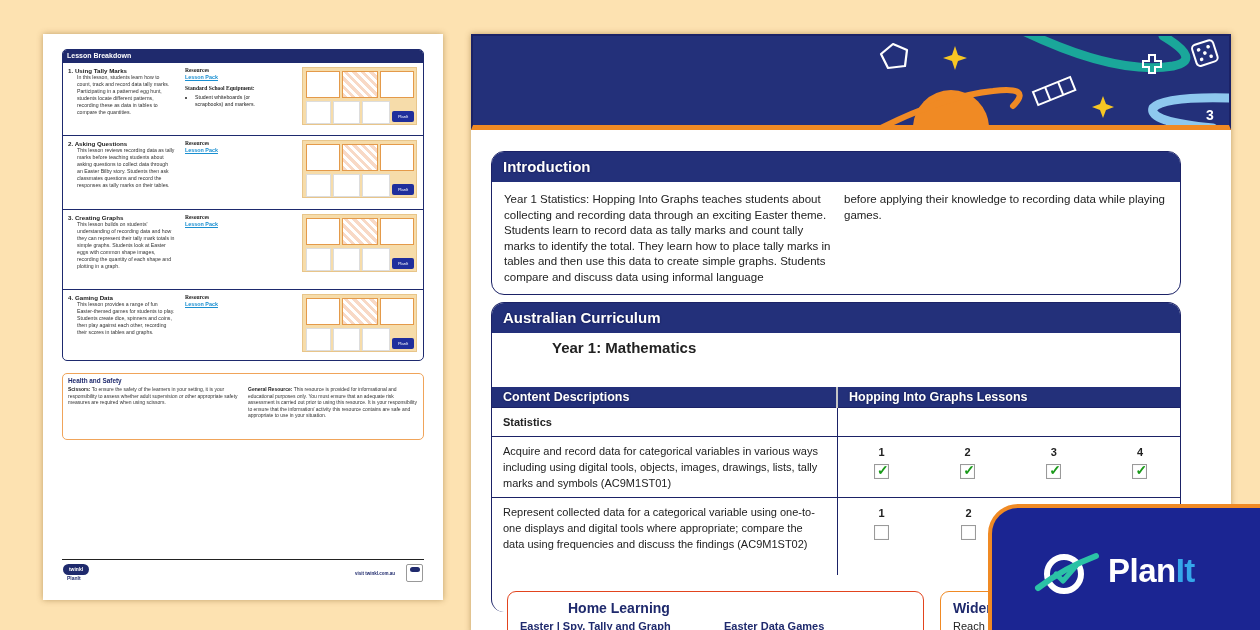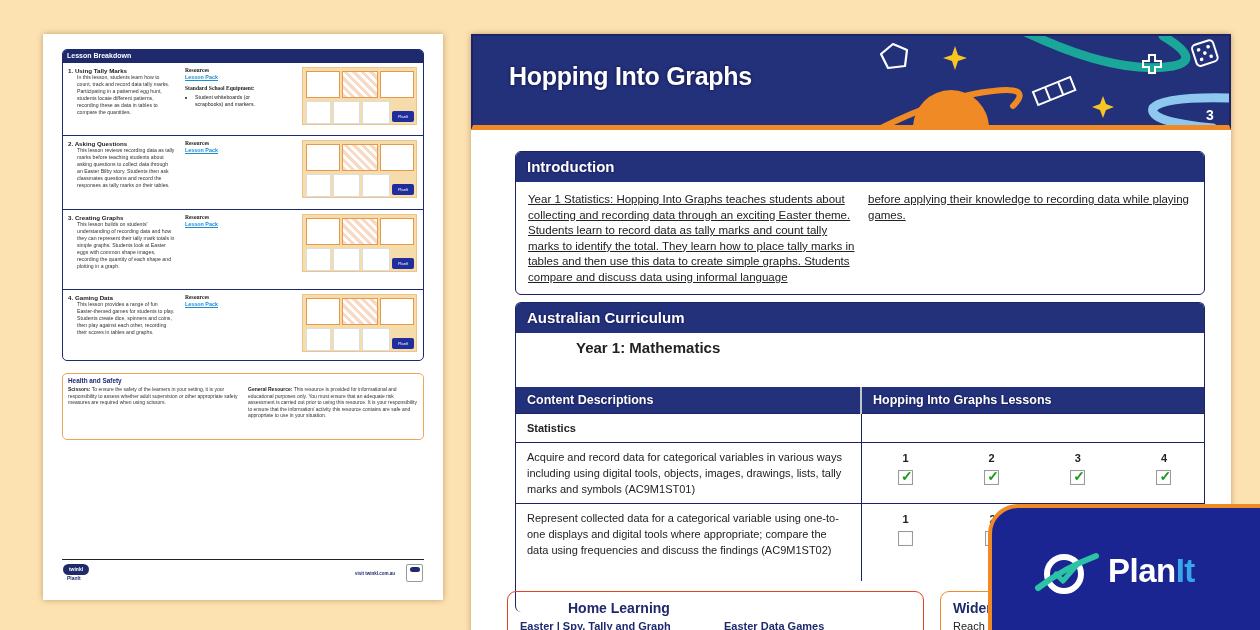--- a/index.html
+++ b/index.html
@@ -64,34 +64,34 @@
   .banner {
     position: absolute; left: 0; top: 0; width: 760px; height: 96px;
     background: #23307a; border: 2px solid #1b2266; border-bottom: 5px solid #f08a24;
     overflow: hidden;
   }
   .banner .title { position: absolute; left: 36px; top: 26px; color: #fff; font-weight: bold; font-size: 25px; letter-spacing: -0.3px; text-shadow: 0 0 3px #0c1040; }
   .banner .subtitle { position: absolute; left: 37px; top: 57px; color: #fff; font-size: 14px; text-shadow: 0 0 3px #0c1040; }
   .banner svg { position: absolute; left: 0; top: 0; }
 
   .sec {
-    position: absolute; left: 44px; width: 690px;
-    border: 1.5px solid #1b2266; border-radius: 6px; overflow: hidden; background: #fff;
+    position: absolute; left: 20px; width: 690px;
+    border: 1.5px solid #1b2266; border-radius: 13px; overflow: hidden; background: #fff;
   }
   .sec-head { background: #23307a; color: #fff; font-weight: bold; font-size: 15px; height: 30px; line-height: 30px; padding-left: 11px; text-shadow: 0 0 2px #0c1040; }
   .intro { top: 117px; height: 144px; }
-  .intro .col { position: absolute; top: 40px; font-size: 11.5px; line-height: 15.6px; color: #222; text-decoration: underline; }
+  .intro .col { position: absolute; top: 40px; font-size: 11.5px; line-height: 15.6px; color: #222; }
   .intro .c1 { left: 12px; width: 330px; }
   .intro .c2 { left: 352px; width: 330px; }
 
   .curr { top: 268px; height: 310px; border-bottom: none; }
   .curr .yr { position: absolute; left: 12px; top: 36px; font-weight: bold; font-size: 15px; margin-left: 48px; }
   .curr .yr-desc { position: absolute; left: 12px; top: 52px; width: 660px; font-size: 11px; line-height: 16px; }
   .ctable { position: absolute; left: 0; top: 84px; width: 690px; border-collapse: collapse; }
-  .ctable th { background: #23307a; color: #fff; text-align: left; font-size: 12.5px; height: 26px; padding-left: 11px; text-shadow: 0 0 2px #0c1040; }
+  .ctable th { background: #23307a; color: #fff; text-align: left; font-size: 12.5px; height: 20px; padding-left: 11px; text-shadow: 0 0 2px #0c1040; }
   .ctable th.c2h { border-left: 2px solid #c5c5c5; }
   .ctable td { border-top: 1.5px solid #1b2266; vertical-align: top; font-size: 11px; line-height: 16px; padding: 6px 11px; }
   .ctable td.col2 { border-left: 1.5px solid #1b2266; padding: 0; }
   .ctable tr.stat td { height: 28px; font-weight: bold; padding-top: 6px; font-size: 11px; }
   .lessons { display: flex; justify-content: space-between; padding: 8px 34px 0 36px; }
   .lesson { display: flex; flex-direction: column; align-items: center; width: 16px; }
   .lesson .n { font-weight: bold; font-size: 11px; line-height: 14px; }
   .cb { width: 15px; height: 15px; border: 1px solid #9a9a9a; background: #fff; margin-top: 5px; position: relative; box-shadow: inset 0 0 1px #ccc; }
   .cb.checked::after { content: "✓"; position: absolute; left: 2px; top: -3px; color: #1a9a1a; font-size: 14px; font-weight: bold; }
 
@@ -238,21 +238,20 @@
       <g transform="translate(718 10) rotate(-18)">
           <rect x="0" y="0" width="22" height="22" rx="4" fill="none" stroke="#fff" stroke-width="2"></rect>
           <circle cx="6" cy="6" r="1.8" fill="#fff"></circle>
           <circle cx="16" cy="6" r="1.8" fill="#fff"></circle>
           <circle cx="11" cy="11" r="1.8" fill="#fff"></circle>
           <circle cx="6" cy="16" r="1.8" fill="#fff"></circle>
           <circle cx="16" cy="16" r="1.8" fill="#fff"></circle>
         </g>
       <text x="733" y="84" fill="#fff" font-family="Liberation Sans, sans-serif" font-weight="bold" font-size="14">3</text>
     </svg>
-    <div class="title">Hopping Into Graphs</div>
   </div>
 
   <div class="sec intro">
     <div class="sec-head">Introduction</div>
     <div class="col c1">Year 1 Statistics: Hopping Into Graphs teaches students about collecting and recording data through an exciting Easter theme. Students learn to record data as tally marks and count tally marks to identify the total. They learn how to place tally marks in tables and then use this data to create simple graphs. Students compare and discuss data using informal language</div>
     <div class="col c2">before applying their knowledge to recording data while playing games.</div>
   </div>
 
   <div class="sec curr">
     <div class="sec-head">Australian Curriculum</div>

